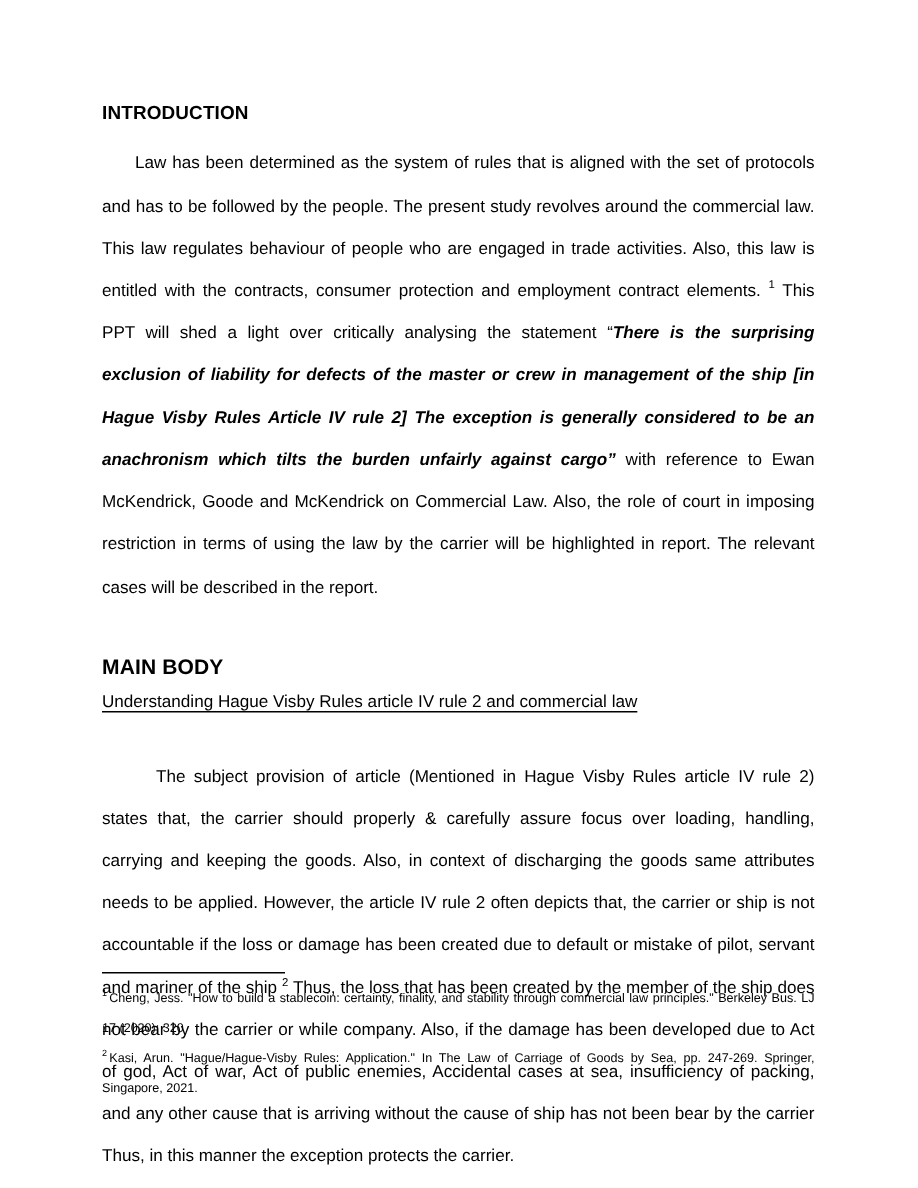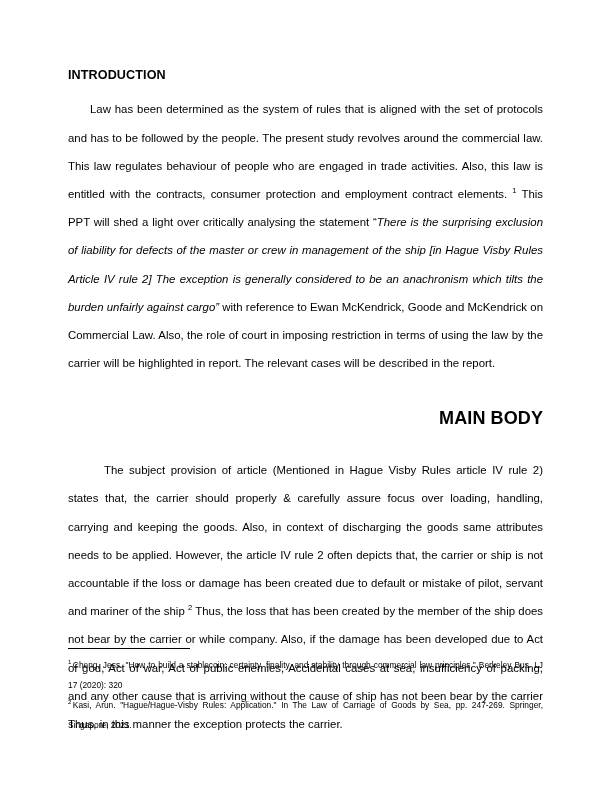--- a/index.html
+++ b/index.html
@@ -34,26 +34,25 @@
 
   h1.section-heading {
     font-size: 12.6px;
     font-weight: bold;
     margin: 0 0 13px 0;
     line-height: 1.15;
     letter-spacing: 0.1px;
   }
 
   h1.main-body-heading {
-    font-size: 18px;
+    font-size: 14px;
     font-weight: bold;
     margin: 0 0 9px 0;
     line-height: 1.15;
     letter-spacing: 0.1px;
-    text-align: right;
   }
 
   .sub-heading {
     font-size: 11.4px;
     font-weight: normal;
     text-decoration: underline;
     text-underline-offset: 2.5px;
     margin: 0 0 6px 0;
     line-height: 1.3;
   }
@@ -70,21 +69,21 @@
   p.body-para.intro {
     text-indent: 22px;
   }
 
   p.body-para.main {
     text-indent: 36px;
     margin-top: 28px;
   }
 
   .quote-bold {
-    font-weight: normal;
+    font-weight: bold;
     font-style: italic;
   }
 
   sup.fn-ref {
     font-size: 7.6px;
     vertical-align: super;
     line-height: 0;
   }
 
   .spacer-section {
@@ -133,20 +132,21 @@
   <div class="content">
 
     <h1 class="section-heading">INTRODUCTION</h1>
 
     <p class="body-para intro"><span>Law has been determined as the system of rules that is aligned with the set of protocols and has to be followed by the people. The present study revolves around the commercial law. This law regulates behaviour of people who are engaged in trade activities. Also, this law is entitled with the contracts, consumer protection and employment contract elements.</span> <sup class="fn-ref">1</sup> <span>This PPT will shed a light over critically analysing the statement “</span><span class="quote-bold">There is the surprising exclusion of liability for defects of the master or crew in management of the ship [in Hague Visby Rules Article IV rule 2] The exception is generally considered to be an anachronism which tilts the burden unfairly against cargo”</span><span> with reference to Ewan McKendrick, Goode and McKendrick on Commercial Law. Also, the role of court in imposing restriction in terms of using the law by the carrier will be highlighted in report. The relevant cases will be described in the report.</span></p>
 
     <div class="spacer-section"></div>
 
     <h1 class="main-body-heading">MAIN BODY</h1>
 
+    <div class="sub-heading">Understanding Hague Visby Rules article IV rule 2 and commercial law</div>
 
     <p class="body-para main"><span>The subject provision of article (Mentioned in Hague Visby Rules article IV rule 2) states that, the carrier should properly &amp; carefully assure focus over loading, handling, carrying and keeping the goods. Also, in context of discharging the goods same attributes needs to be applied. However, the article IV rule 2 often depicts that, the carrier or ship is not accountable if the loss or damage has been created due to default or mistake of pilot, servant and mariner of the ship</span> <sup class="fn-ref">2</sup> <span>Thus, the loss that has been created by the member of the ship does not bear by the carrier or while company. Also, if the damage has been developed due to Act of god, Act of war, Act of public enemies, Accidental cases at sea, insufficiency of packing, and any other cause that is arriving without the cause of ship has not been bear by the carrier  Thus, in this manner the exception protects the carrier.</span></p>
 
   </div>
 
   <div class="footnotes">
 
     <div class="footnote-rule"></div>
 
     <p class="footnote"><sup class="fn-num">1</sup><span>Cheng, Jess. "How to build a stablecoin: certainty, finality, and stability through commercial law principles." Berkeley Bus. LJ 17 (2020): 320</span></p>

